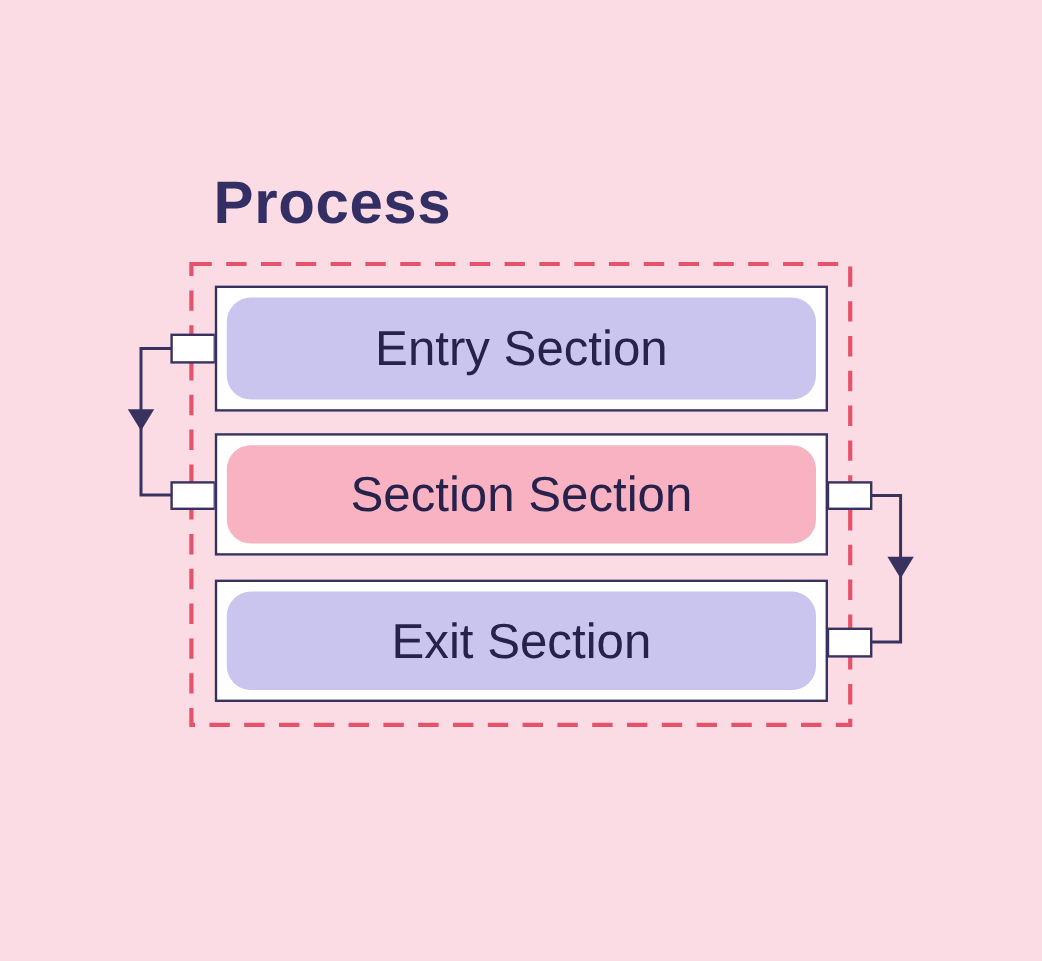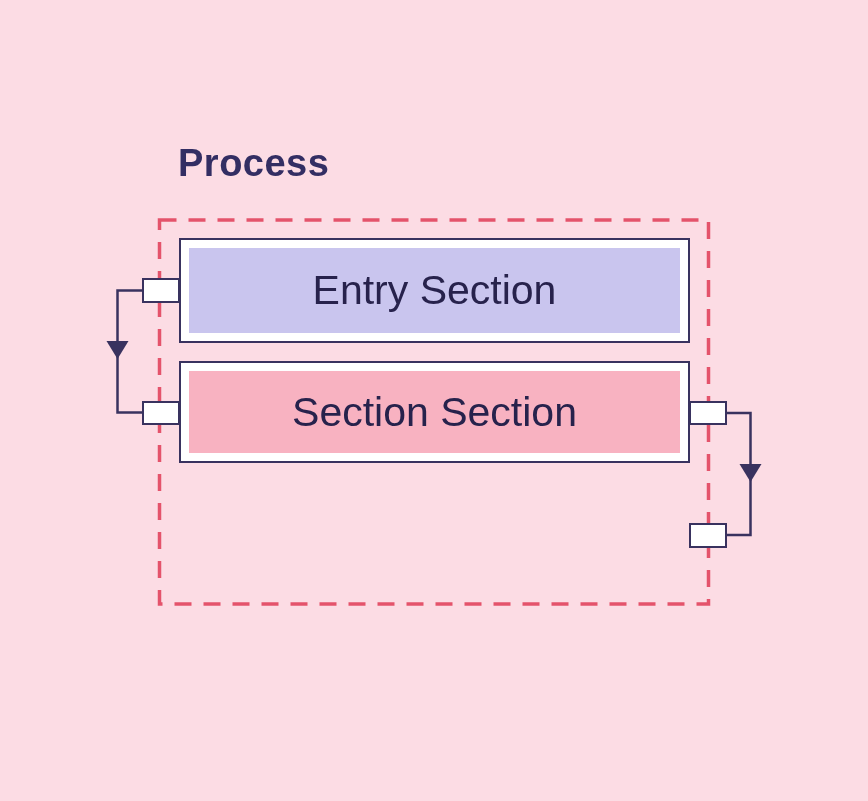--- a/index.html
+++ b/index.html
@@ -19,21 +19,21 @@
     width: 868px;
     height: 801px;
     background: var(--background);
     font-family: "Liberation Sans", sans-serif;
     overflow: hidden;
   }
   .title {
     position: absolute;
     left: 178px;
     top: 144px;
-    font-size: 38px;
+    font-size: 50px;
     font-weight: 600;
     letter-spacing: 0.5px;
     color: var(--title_text);
     line-height: 1;
   }
   .overlay-svg {
     position: absolute;
     left: 0; top: 0;
     width: 868px; height: 801px;
   }
@@ -44,21 +44,21 @@
     box-sizing: border-box;
     background: var(--box_inner_bg);
     border: 2.5px solid var(--box_border);
     padding: 8px;
   }
   .box.entry    { top: 238px; height: 105px; }
   .box.critical { top: 361px; height: 102px; }
   .box.exit     { top: 483px; height: 102px; }
   .box-fill {
     width: 100%; height: 100%;
-    display: flex; align-items: center; justify-content: center;
+    display: flex; align-items: center; justify-content: center; border-radius: 20px;
   }
   .box-fill[data-fill="lavender"] { background: var(--lavender_fill); }
   .box-fill[data-fill="pink"]     { background: var(--pink_fill); }
   .box-label {
     font-size: 41px;
     font-weight: 500;
     color: var(--text);
     white-space: nowrap;
   }
 </style>
@@ -94,14 +94,19 @@
       <span class="box-label">Entry Section</span>
     </div>
   </div>
 
   <div class="box critical">
     <div class="box-fill" data-fill="pink">
       <span class="box-label">Section Section</span>
     </div>
   </div>
 
+  <div class="box exit">
+    <div class="box-fill" data-fill="lavender">
+      <span class="box-label">Exit Section</span>
+    </div>
+  </div>
 
 </div>
 
 </body></html>

